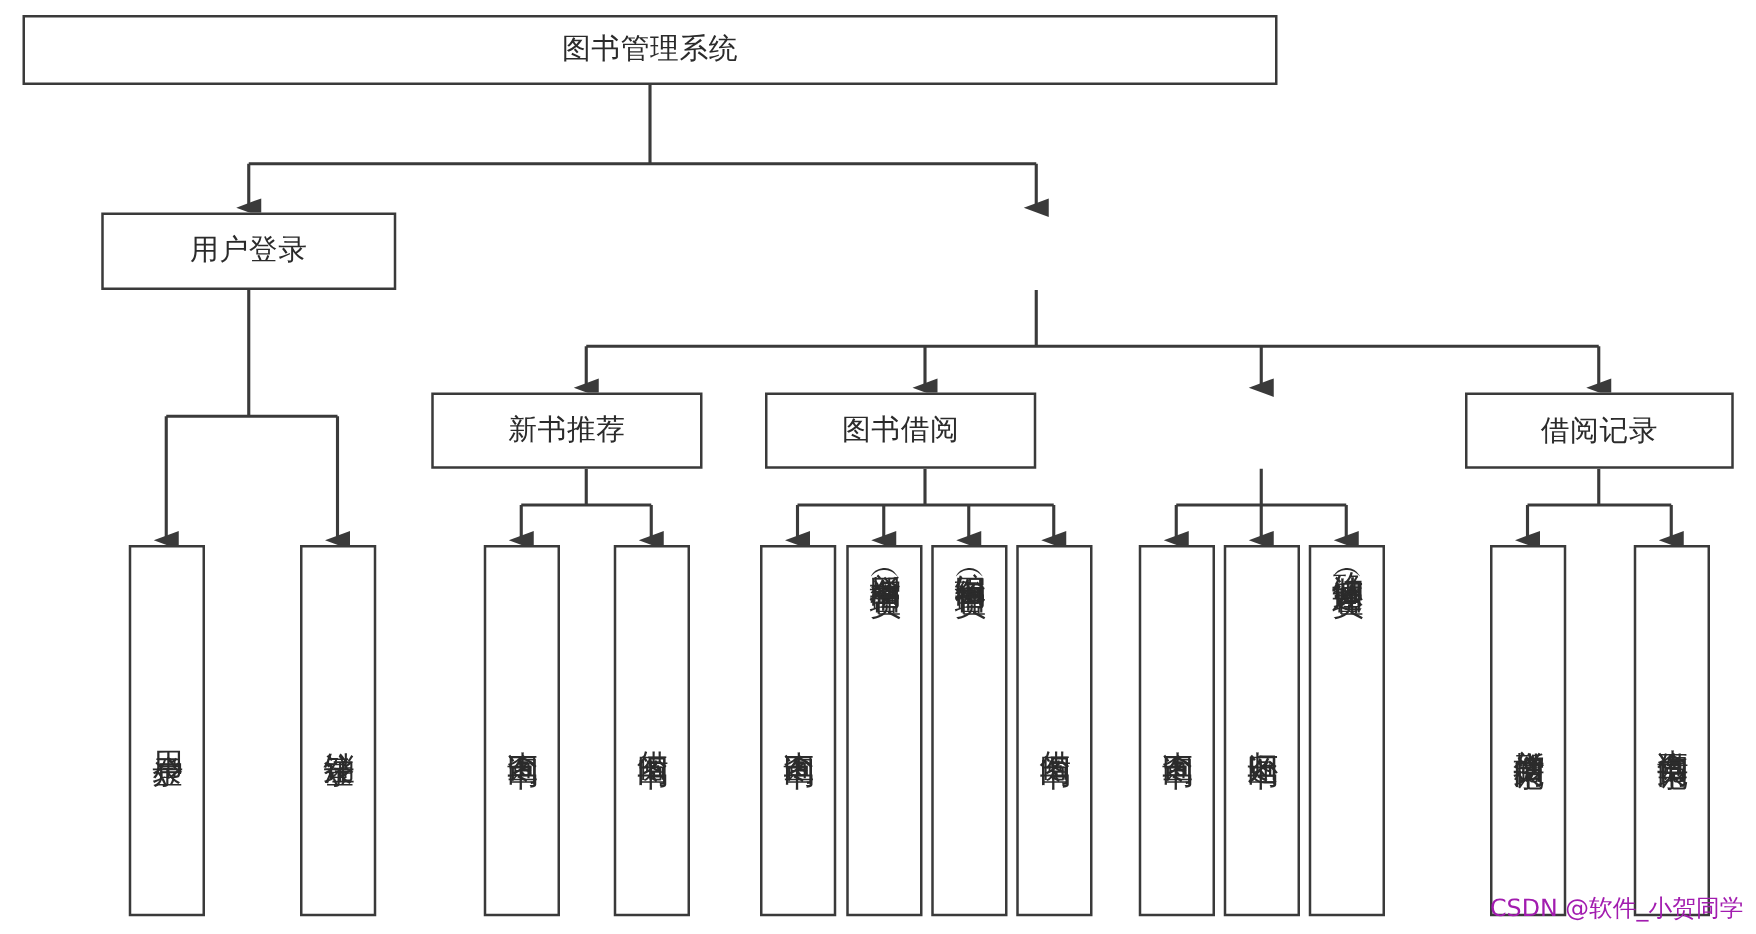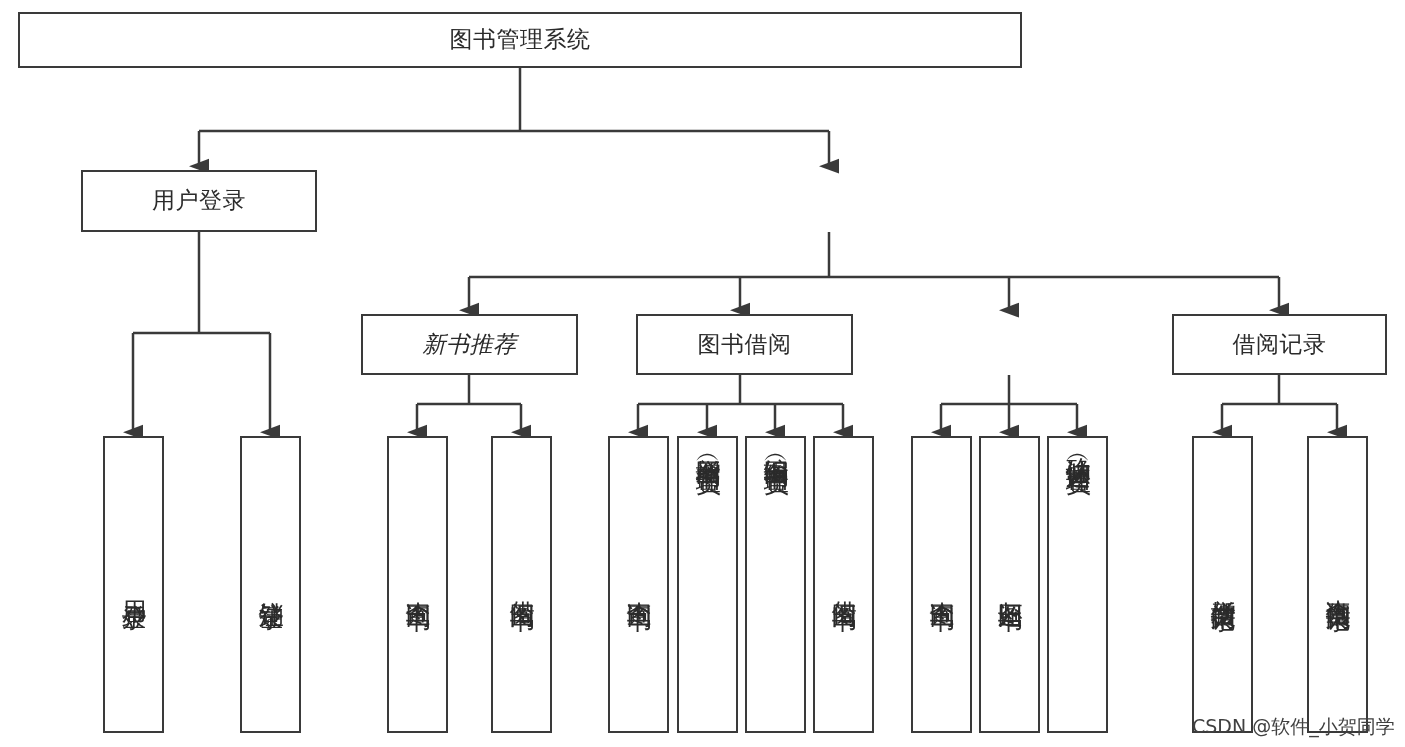--- a/index.html
+++ b/index.html
@@ -56,21 +56,21 @@
     white-space: nowrap;
     color: #2b2b2b;
     letter-spacing: 2px;
   }
   .leaf-label.centered {
     align-self: center;
   }
   .watermark {
     position: absolute;
     font-size: 19px;
-    color: #404040;
+    color: #a21caf;
     white-space: nowrap;
     user-select: none;
   }
 </style>
 </head>
 <body>
 
 <div id="diagram-root">
 
   <svg id="diagram-svg" viewBox="0 0 1405 747" xmlns="http://www.w3.org/2000/svg">
@@ -130,25 +130,25 @@
 
   <div class="node" style="left:18px; top:12px; width:1004px; height:56px;">
     <span class="node-label">图书管理系统</span>
   </div>
 
   <div class="node" style="left:81px; top:170px; width:236px; height:62px;">
     <span class="node-label">用户登录</span>
   </div>
 
 
-  <div class="node" style="left:361px; top:314px; width:217px; height:61px;font-style:italic;">
+  <div class="node" style="left:345px; top:314px; width:217px; height:61px;">
     <span class="node-label">新书推荐</span>
   </div>
 
-  <div class="node" style="left:636px; top:314px; width:217px; height:61px;">
+  <div class="node" style="left:612px; top:314px; width:217px; height:61px;">
     <span class="node-label">图书借阅</span>
   </div>
 
 
   <div class="node" style="left:1172px; top:314px; width:215px; height:61px;font-family:Liberation Serif, serif;">
     <span class="node-label">借阅记录</span>
   </div>
 
   <div class="node leaf" style="left:103px; top:436px; width:61px; height:297px;">
     <span class="leaf-label centered">用户登录</span>

